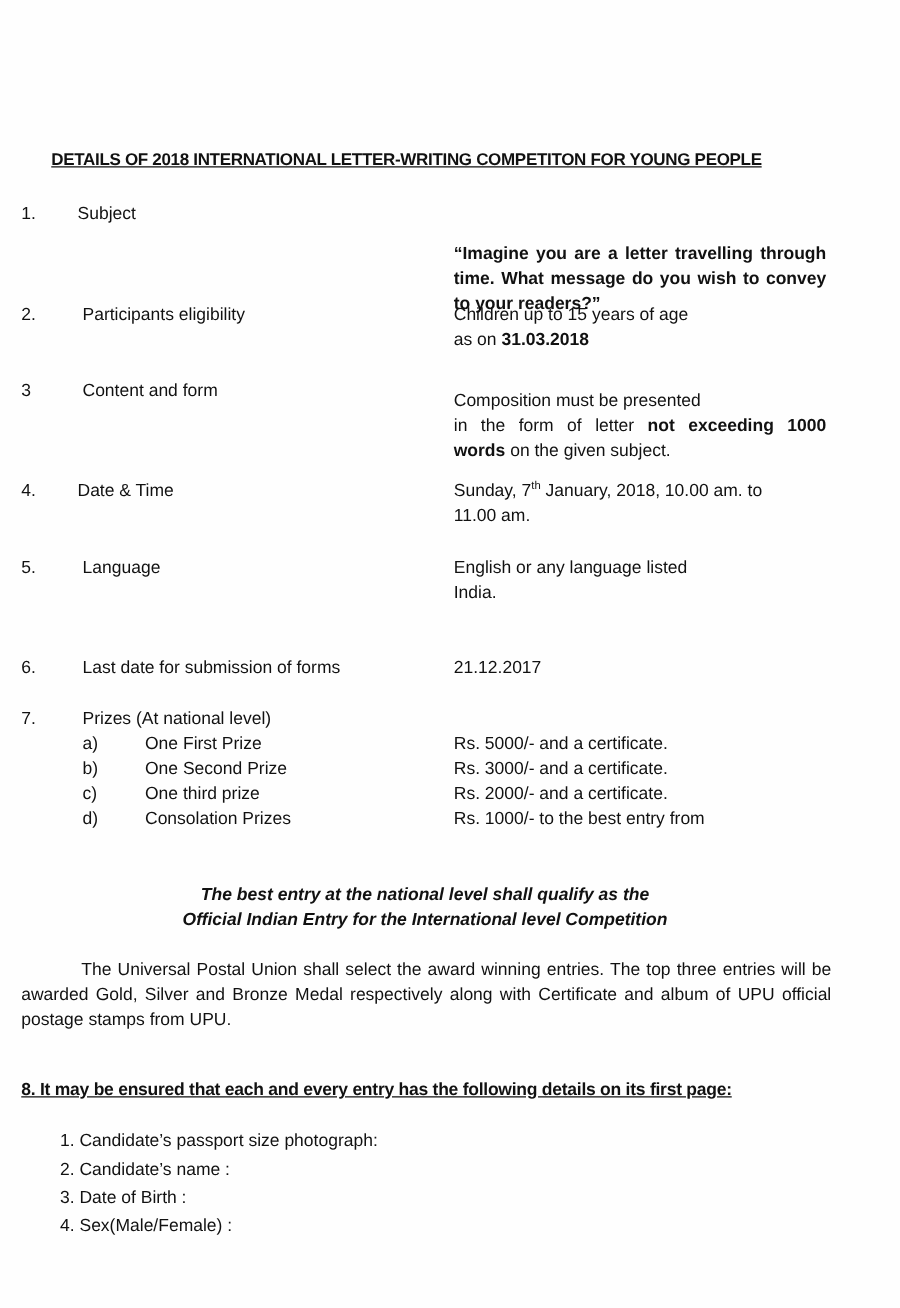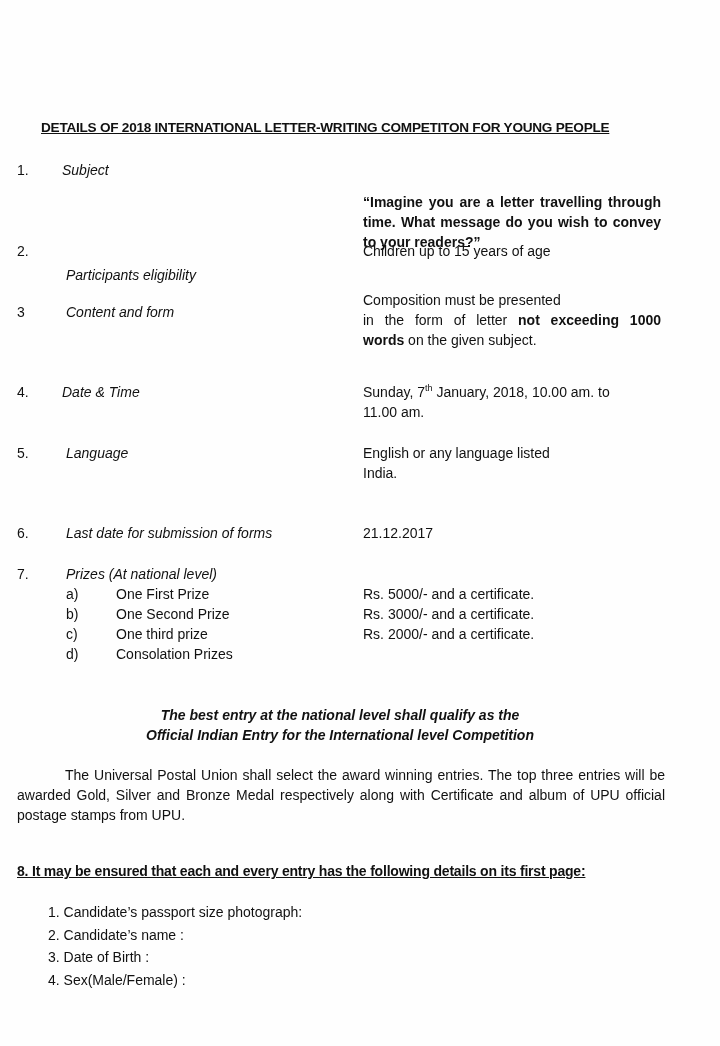--- a/index.html
+++ b/index.html
@@ -2,21 +2,21 @@
 <html><head>
 <meta charset="utf-8">
 <style>
   html, body { margin:0; padding:0; background:#fefefe; }
   body { width:720px; height:1046px; position:relative; overflow:hidden;
          font-family:"Liberation Sans", "DejaVu Sans", sans-serif; color:#111; }
   .abs { position:absolute; }
   .t { font-size:14px; line-height:20px; white-space:nowrap; }
   .title { left:41px; top:120px; font-size:13.6px; font-weight:bold; text-decoration:underline; letter-spacing:-0.25px; white-space:nowrap; }
   .num { left:17px; }
-  .lab { left:66px;font-style:italic; }
+  .lab { left:66px; }
   .val { left:363px; width:300px; font-size:14px; line-height:20px; }
   .just { text-align:justify; text-align-last:left; }
   b { font-weight:bold; }
   sup { font-size:9px; line-height:0; vertical-align:6px; }
   .plet { left:66px; }
   .plab { left:116px; }
   .center-it { left:0; width:720px; text-align:center; font-style:italic; font-weight:bold; font-size:14px; line-height:20px; }
   .para { left:17px; width:648px; font-size:14px; line-height:20px; text-align:justify; text-align-last:left; }
   .s8 { left:17px; top:863px; font-size:14px; font-weight:bold; text-decoration:underline; white-space:nowrap; letter-spacing:-0.2px; }
   .li { left:48px; font-size:14px; line-height:20px; white-space:nowrap; }
@@ -26,28 +26,29 @@
 
 <div>
 
   <div class="abs title">DETAILS OF 2018 INTERNATIONAL LETTER-WRITING COMPETITON FOR YOUNG PEOPLE</div>
 
   <div class="abs t num" style="top:160px;">1.</div>
   <div class="abs t lab" style="top:160px; left:62px;">Subject</div>
   <div class="abs val just" style="top:160px; font-weight:bold; width:298px;margin-top:32px;">“Imagine you are a letter travelling through time. What message do you wish to convey to your readers?”</div>
 
   <div class="abs t num" style="top:241px;">2.</div>
-  <div class="abs t lab" style="top:241px;margin-top:24px;">Participants eligibility</div>
+  <div class="abs t lab" style="top:241px;">Participants eligibility</div>
   <div class="abs val" style="top:241px;">
     <div>Children up to 15 years of age</div>
+    <div><span>as on </span><b>31.03.2018</b></div>
   </div>
 
   <div class="abs t num" style="top:302px;">3</div>
   <div class="abs t lab" style="top:302px;">Content and form</div>
-  <div class="abs val" style="top:290px; width:298px;">
+  <div class="abs val" style="top:310px; width:298px;">
     <div>Composition must be presented</div>
     <div class="just" style="text-align-last:justify;"><span>in the form of letter </span><b>not exceeding 1000</b></div>
     <div><b>words</b><span> on the given subject.</span></div>
   </div>
 
   <div class="abs t num" style="top:382px;">4.</div>
   <div class="abs t lab" style="top:382px; left:62px;">Date &amp; Time</div>
   <div class="abs val" style="top:382px;">
     <div><span>Sunday, 7</span><sup>th</sup><span> January, 2018, 10.00 am. to</span></div>
     <div>11.00 am.</div>
@@ -75,20 +76,21 @@
   <div class="abs t plab" style="top:604px;">One Second Prize</div>
   <div class="abs t val" style="top:604px;">Rs. 3000/- and a certificate.</div>
 
   <div class="abs t plet" style="top:624px;">c)</div>
   <div class="abs t plab" style="top:624px;">One third prize</div>
   <div class="abs t val" style="top:624px;">Rs. 2000/- and a certificate.</div>
 
   <div class="abs t plet" style="top:644px;">d)</div>
   <div class="abs t plab" style="top:644px;">Consolation Prizes</div>
   <div class="abs val" style="top:644px;">
+    <div>Rs. 1000/- to the best entry from</div>
   </div>
 
   <div class="abs center-it" style="top:705px; left:-20px;">The best entry at the national level shall qualify as the</div>
   <div class="abs center-it" style="top:725px; left:-20px;">Official Indian Entry for the International level Competition</div>
 
   <div class="abs para" style="top:765px; text-indent:48px;">The Universal Postal Union shall select the award winning entries. The top three entries will be awarded Gold, Silver and Bronze Medal respectively along with Certificate and album of UPU official postage stamps from UPU.</div>
 
   <div class="abs s8">8. It may be ensured that each and every entry has the following details on its first page:</div>
   <div class="abs li" style="top:902px;">1. Candidate’s passport size photograph:</div>
   <div class="abs li" style="top:925px;">2. Candidate’s name :</div>

